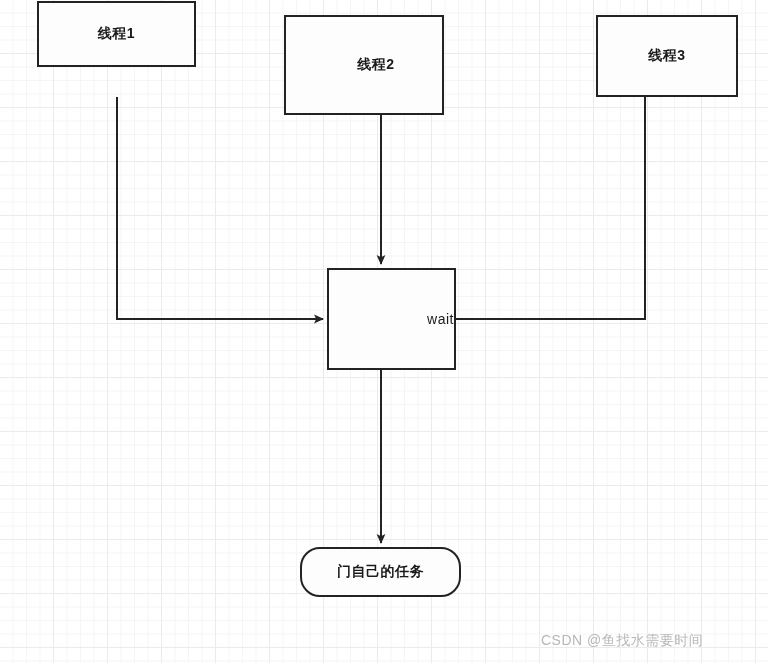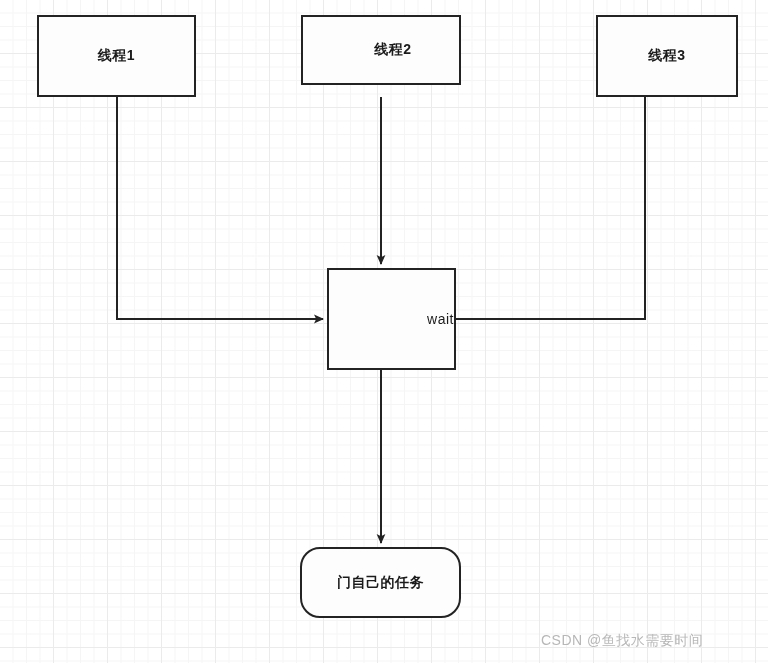--- a/index.html
+++ b/index.html
@@ -97,36 +97,36 @@
 
     <path d="M117,97 L117,319 L323,319" fill="none" stroke="#232323" stroke-width="2" marker-end="url(#arrow-right)"></path>
 
     <path d="M381,97 L381,264" fill="none" stroke="#232323" stroke-width="2" marker-end="url(#arrow-down)"></path>
 
     <path d="M645,97 L645,319 L439,319" fill="none" stroke="#232323" stroke-width="2" marker-end="url(#arrow-left)"></path>
 
     <path d="M381,370 L381,543" fill="none" stroke="#232323" stroke-width="2" marker-end="url(#arrow-down2)"></path>
   </svg>
 
-  <div class="node-box" style="left:37px; top:15px; width:159px; height:82px;">
+  <div class="node-box" style="left:37px; top:1px; width:159px; height:66px;">
     <span class="node-label cjk">线程1</span>
   </div>
 
-  <div class="node-box" style="left:301px; top:15px; width:160px; height:70px;padding-left:24px;">
+  <div class="node-box" style="left:284px; top:15px; width:160px; height:100px;padding-left:24px;">
     <span class="node-label cjk">线程2</span>
   </div>
 
   <div class="node-box" style="left:566px; top:15px; width:142px; height:82px;margin-left:30px;">
     <span class="node-label cjk">线程3</span>
   </div>
 
   <div class="node-box" style="left:327px; top:268px; width:129px; height:102px;justify-content:flex-end;">
     <span class="node-label">wait</span>
   </div>
 
-  <div class="node-box rounded" style="left:300px; top:547px; width:161px; height:71px;">
+  <div class="node-box rounded" style="left:300px; top:547px; width:161px; height:50px;">
     <span class="node-label cjk">门自己的任务</span>
   </div>
 
 
   <div class="watermark" style="left:541px; top:632px;">CSDN @鱼找水需要时间</div>
 
 </div>
 
 </body></html>

